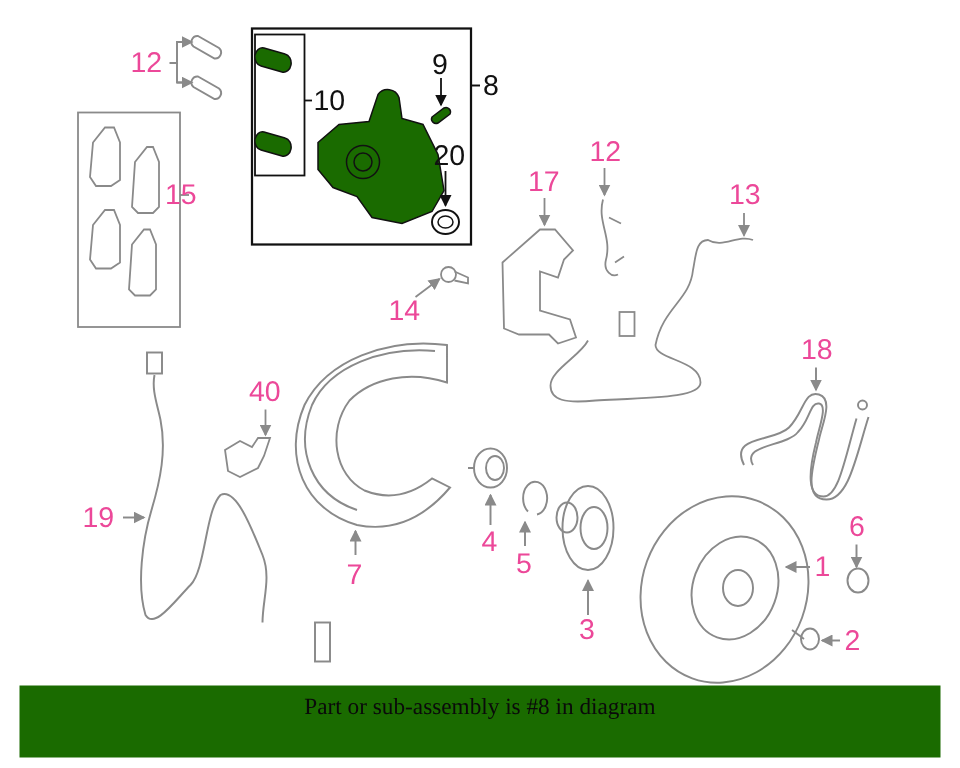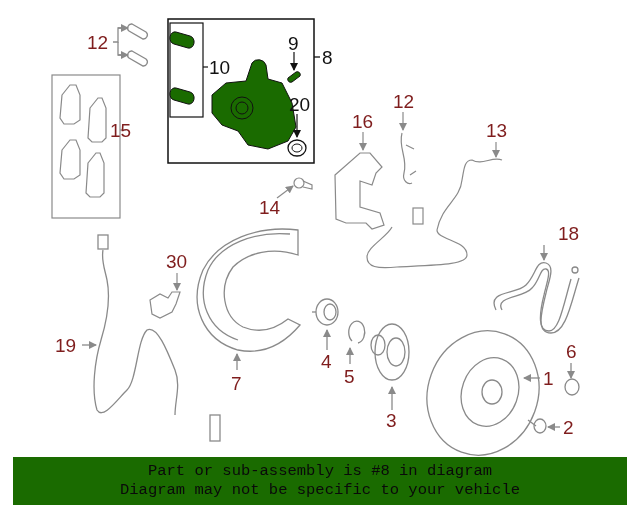--- a/index.html
+++ b/index.html
@@ -1,24 +1,24 @@
 <!DOCTYPE html>
 <html><head>
 <meta charset="utf-8">
 <style>
   html, body { margin: 0; padding: 0; background: #ffffff; }
   body { width: 640px; height: 512px; position: relative; overflow: hidden;
          font-family: "Liberation Sans", sans-serif; }
   #diagram { position: absolute; left: 0; top: 0; width: 640px; height: 512px; }
   .lbl { position: absolute; font-family: "Liberation Sans", sans-serif;
-         font-size: 19px; color: #7f1d1d; line-height: 1; }
+         font-size: 19px; color: #ec4899; line-height: 1; }
   .lbl.dark { color: #111111; }
   .banner { position: absolute; left: 13px; top: 457px; width: 614px; height: 48px;
             background: #1a6b00; color: #0a0a0a; text-align: center;
-            font-family: Liberation Mono, monospace; font-size: 15.5px; line-height: 19px;
+            font-family: Liberation Serif, serif; font-size: 15.5px; line-height: 19px;
             padding-top: 5px; box-sizing: border-box; }
   .banner div { white-space: nowrap; }
 </style>
 </head>
 <body>
 
 <svg id="diagram" viewBox="0 0 640 512" xmlns="http://www.w3.org/2000/svg">
   <defs>
     <marker id="ah" markerWidth="8" markerHeight="8" refX="7" refY="4" orient="auto" markerUnits="userSpaceOnUse">
       <path d="M0,0 L8,4 L0,8 z" fill="#8a8a8a"></path>
@@ -159,25 +159,24 @@
 <span class="lbl" style="left:386px;top:411px">3</span>
 <span class="lbl" style="left:321px;top:352px">4</span>
 <span class="lbl" style="left:344px;top:367px">5</span>
 <span class="lbl" style="left:566px;top:342px">6</span>
 <span class="lbl" style="left:231px;top:374px">7</span>
 <span class="lbl dark" style="left:322px;top:48px">8</span>
 <span class="lbl dark" style="left:288px;top:34px">9</span>
 <span class="lbl dark" style="left:209px;top:58px">10</span>
 <span class="lbl dark" style="left:289px;top:95px">20</span>
 <span class="lbl" style="left:87px;top:33px">12</span>
-<span class="lbl" style="left:352px;top:112px">16</span>
+<span class="lbl" style="left:352px;top:112px">17</span>
 <span class="lbl" style="left:259px;top:198px">14</span>
 <span class="lbl" style="left:110px;top:121px">15</span>
 <span class="lbl" style="left:393px;top:92px">12</span>
 <span class="lbl" style="left:486px;top:121px">13</span>
-<span class="lbl" style="left:558px;top:224px">18</span>
+<span class="lbl" style="left:534px;top:224px">18</span>
 <span class="lbl" style="left:55px;top:336px">19</span>
-<span class="lbl" style="left:166px;top:252px">30</span>
+<span class="lbl" style="left:166px;top:252px">40</span>
 
 <div class="banner">
   <div>Part or sub-assembly is #8 in diagram</div>
-  <div>Diagram may not be specific to your vehicle</div>
 </div>
 
 </body></html>

